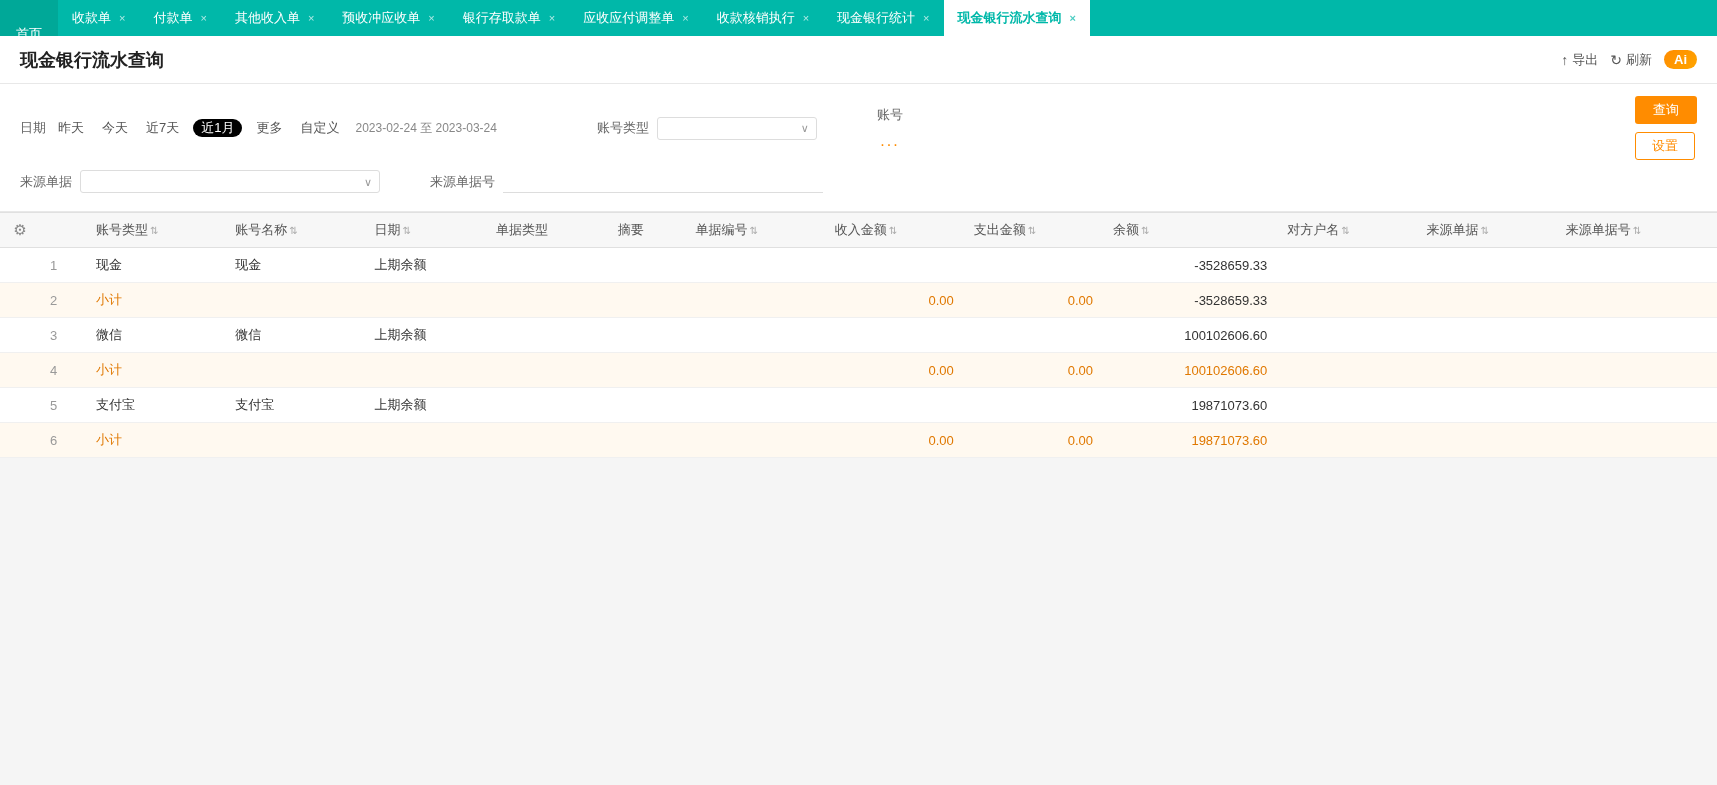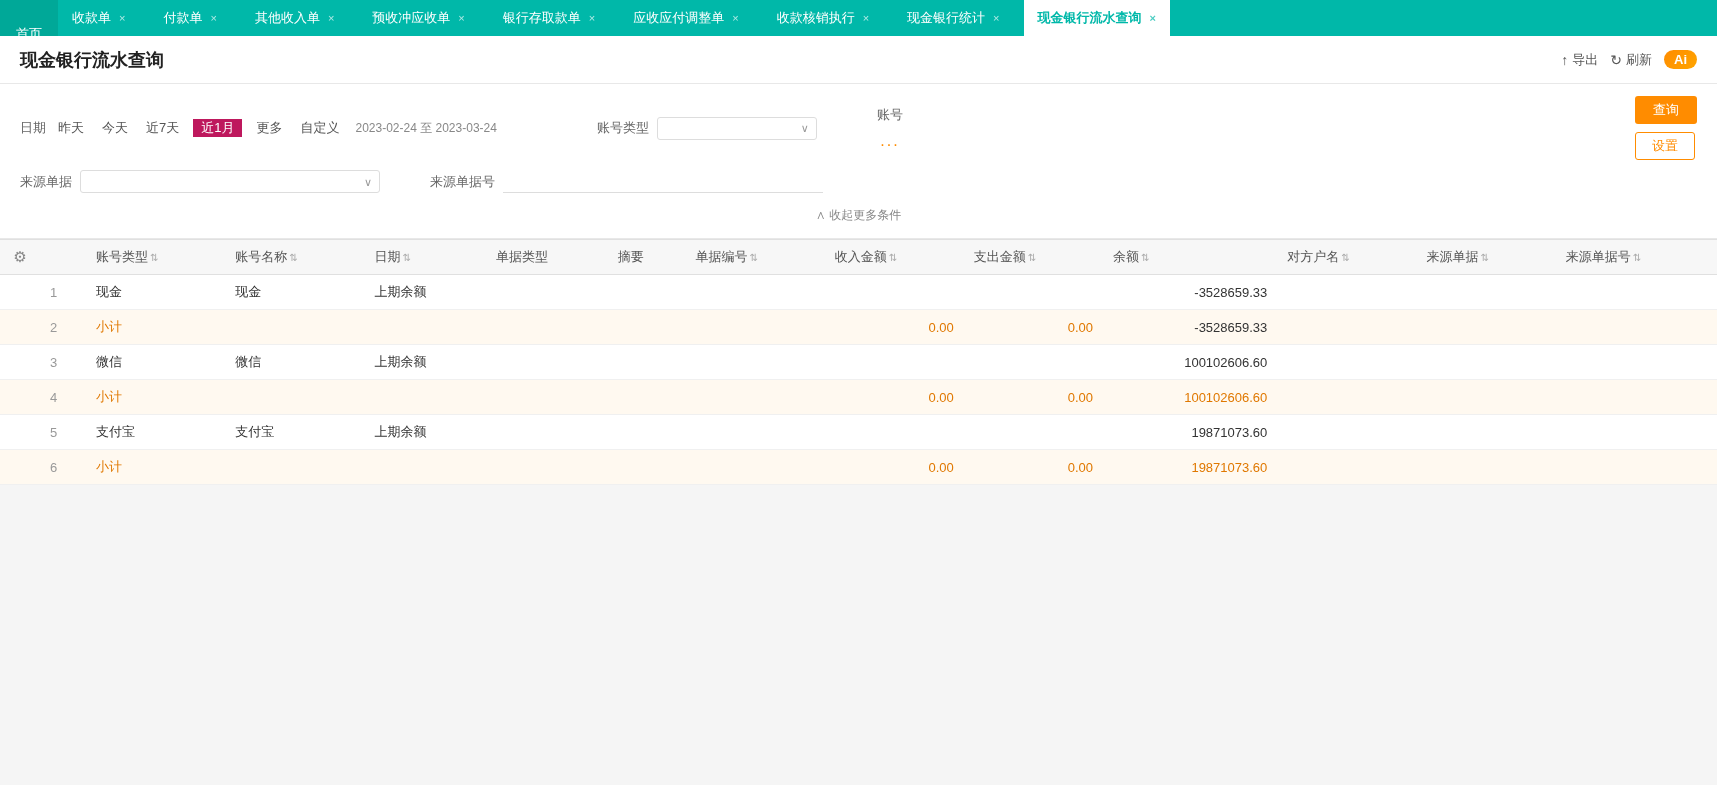--- a/index.html
+++ b/index.html
@@ -114,23 +114,23 @@
       align-items: center;
       gap: 10px;
     }
     .date-btn {
       color: #555;
       cursor: pointer;
       font-size: 13px;
       padding: 1px 4px;
     }
     .date-btn.active {
-      background: #be185d;
+      background: #000000;
       color: #fff;
-      border-radius: 0;
+      border-radius: 10px;
       padding: 0 8px;
     }
     .date-range {
       font-size: 12px;
       color: #888;
       margin-left: 4px;
     }
     .filter-select {
       border: 1px solid #ddd;
       border-radius: 3px;
@@ -251,21 +251,21 @@
     .row-subtotal td {
       color: #e07800;
     }
     .gear-icon { font-size: 15px; color: #888; cursor: pointer; }
   </style>
 </head>
 <body>
 
 <div class="top-nav">
   <div class="nav-home">首页</div>
-  <div id="nav-tabs" style="display:flex;gap:10px;">
+  <div id="nav-tabs" style="display:flex;">
       <div class="nav-item">
         <span>收款单</span>
         <span class="close-x">×</span>
       </div>
       <div class="nav-item">
         <span>付款单</span>
         <span class="close-x">×</span>
       </div>
       <div class="nav-item">
         <span>其他收入单</span>
@@ -356,24 +356,20 @@
         <select class="filter-select" style="min-width:300px;">
           <option value=""></option>
         </select>
       </div>
     </div>
 
     <div class="filter-group" style="margin-left:30px;">
       <span class="filter-label">来源单据号</span>
       <input class="filter-input" style="min-width: 320px;">
     </div>
-  </div>
-  <div class="collapse-bar">
-    <span>∧ </span>
-    <span>收起更多条件</span>
   </div>
 </div>
 
 <div class="table-container">
   <table>
     <thead id="table-head">
         <tr>
           <th><span class="gear-icon">⚙</span></th>
           <th></th>
           <th>账号类型<span class="sort-icon">⇅</span></th>

